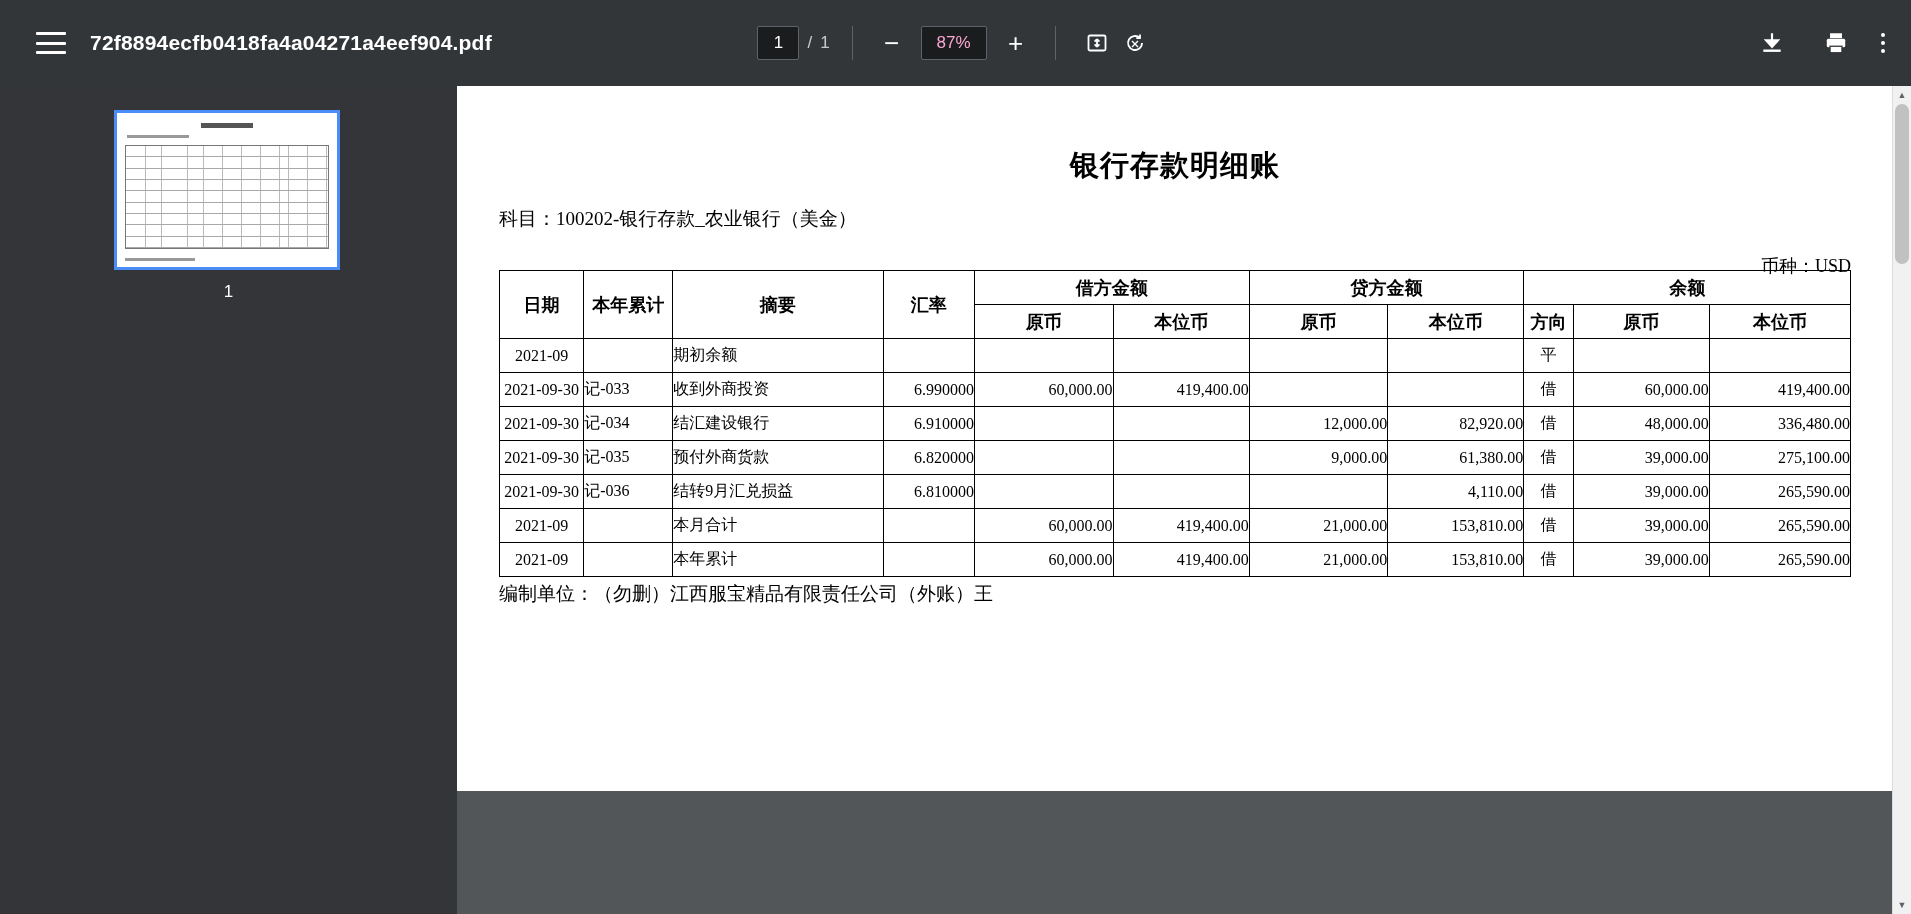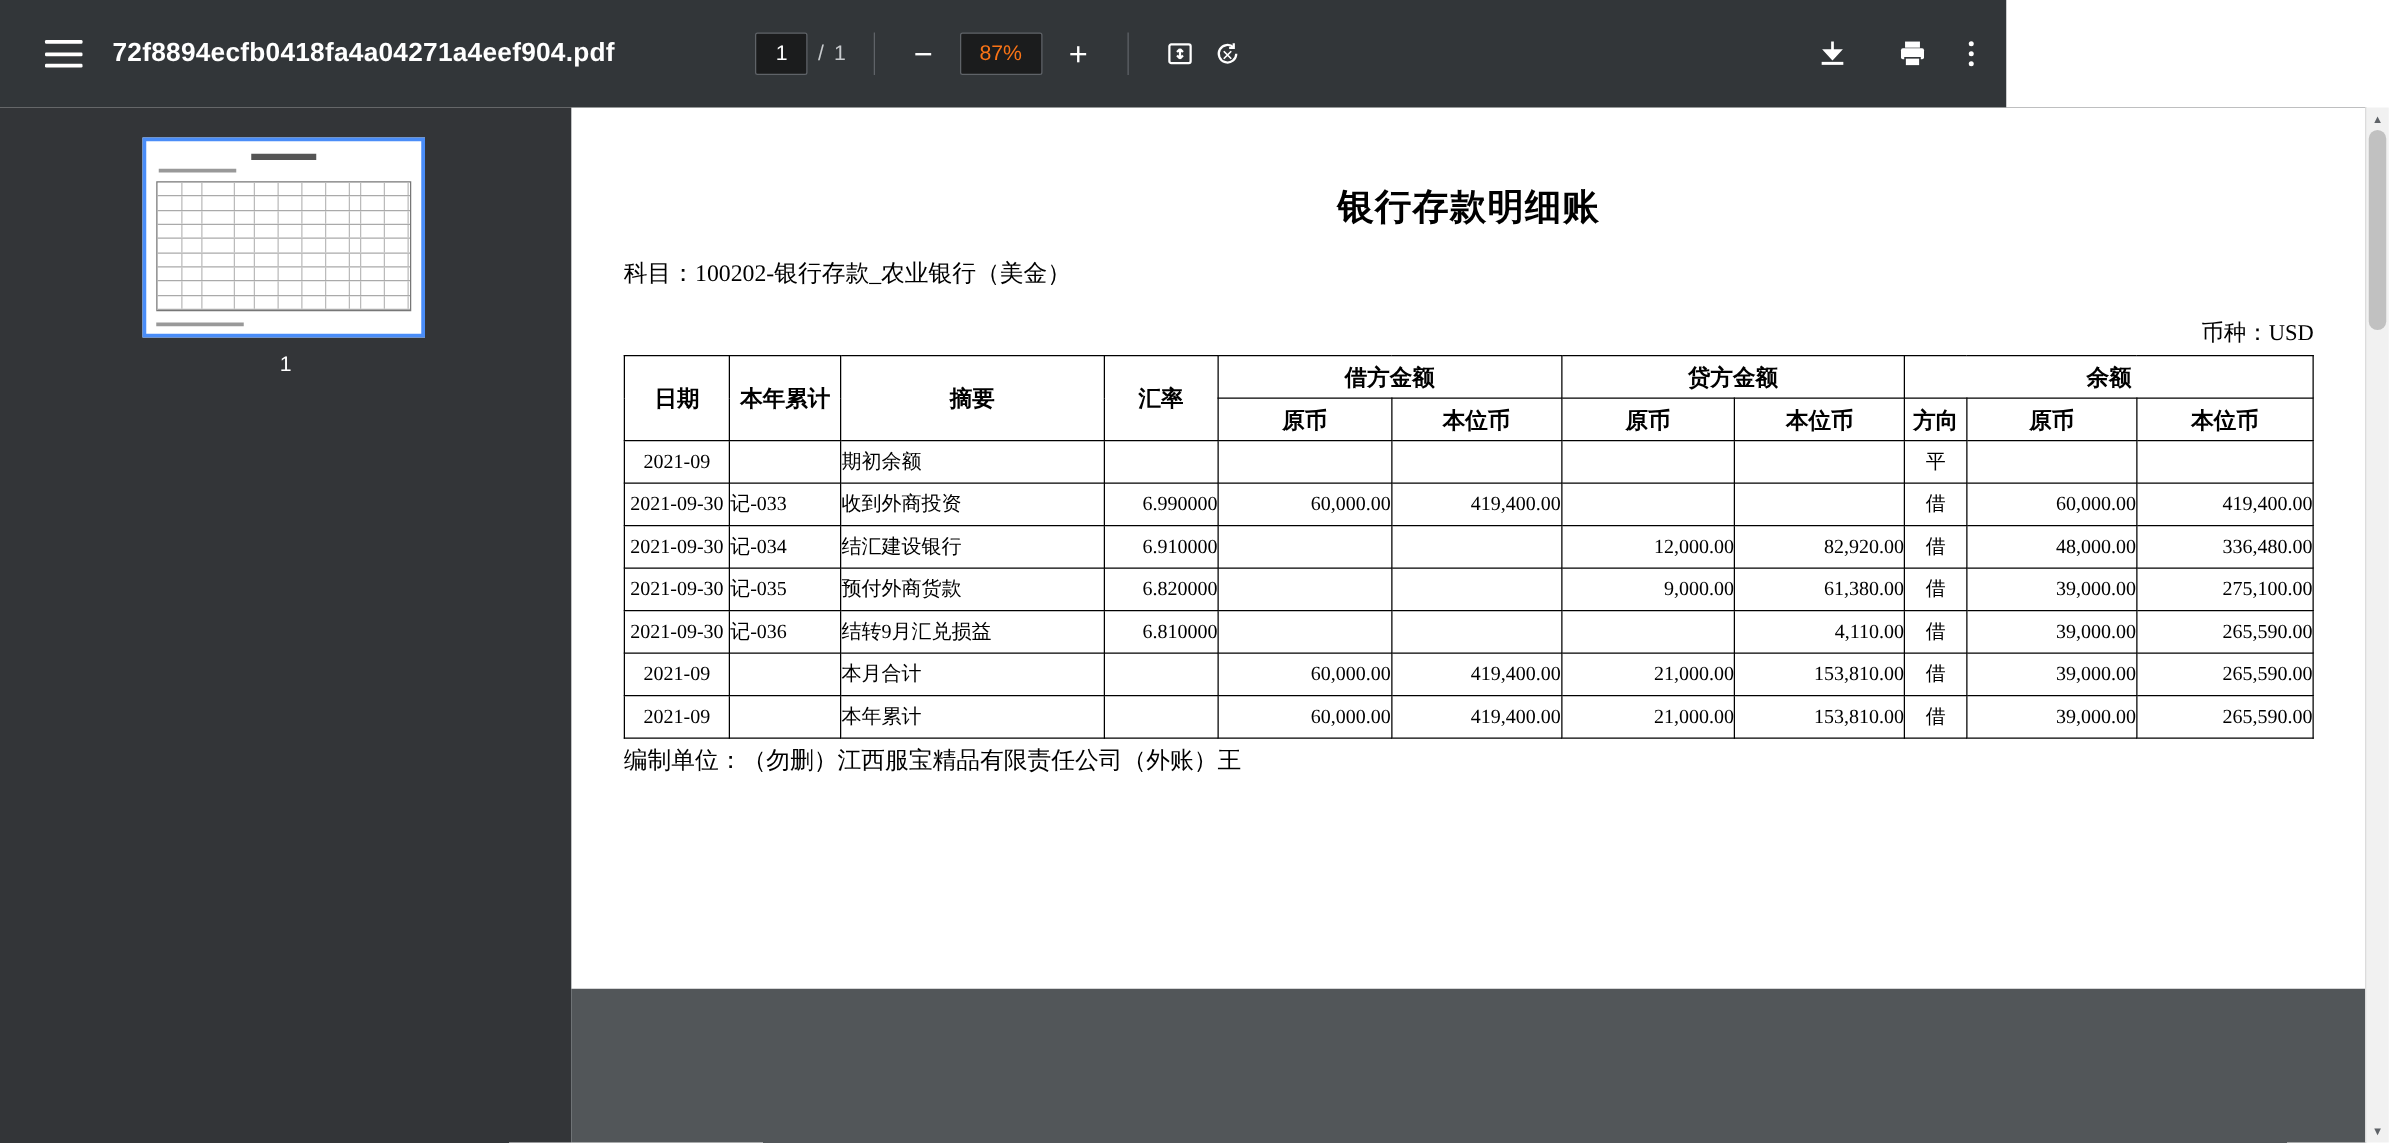--- a/index.html
+++ b/index.html
@@ -9,21 +9,21 @@
     height: 914px;
     overflow: hidden;
     font-family: "Liberation Sans", sans-serif;
     background: #ffffff;
   }
 
   
   .toolbar {
     position: absolute;
     top: 0; left: 0;
-    width: 1605px;
+    width: 1911px;
     height: 86px;
     background: #323639;
     display: flex;
     align-items: center;
     color: #ffffff;
   }
   .hamburger {
     width: 30px;
     height: 22px;
     margin-left: 36px;
@@ -93,21 +93,21 @@
     font-size: 26px;
     line-height: 1;
     user-select: none;
   }
   .zoom-value {
     min-width: 64px;
     height: 32px;
     background: #1b1c1d;
     border: 1px solid #5f6368;
     border-radius: 2px;
-    color: #f97316;
+    color: #f9a8d4;
     font-size: 17px;
     display: flex;
     align-items: center;
     justify-content: center;
     margin: 0 12px;
   }
   .icon-btn {
     width: 38px;
     height: 38px;
     display: flex;
@@ -233,21 +233,21 @@
     position: absolute;
     right: 0;
     top: 14px;
     font-size: 18px;
   }
 
   table.ledger {
     width: 100%;
     border-collapse: collapse;
     font-size: 16px;
-    margin-top: 14px;
+    margin-top: 0;
     table-layout: fixed;
     padding-left: 45px;
   }
   table.ledger th, table.ledger td {
     border: 1px solid #000000;
     padding: 0;
     height: 33px;
     font-weight: normal;
   }
   table.ledger th {

